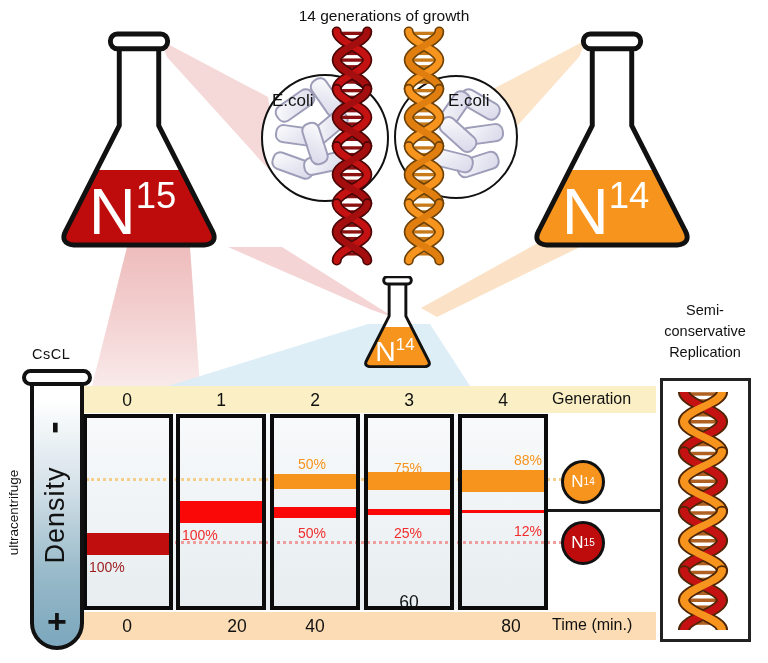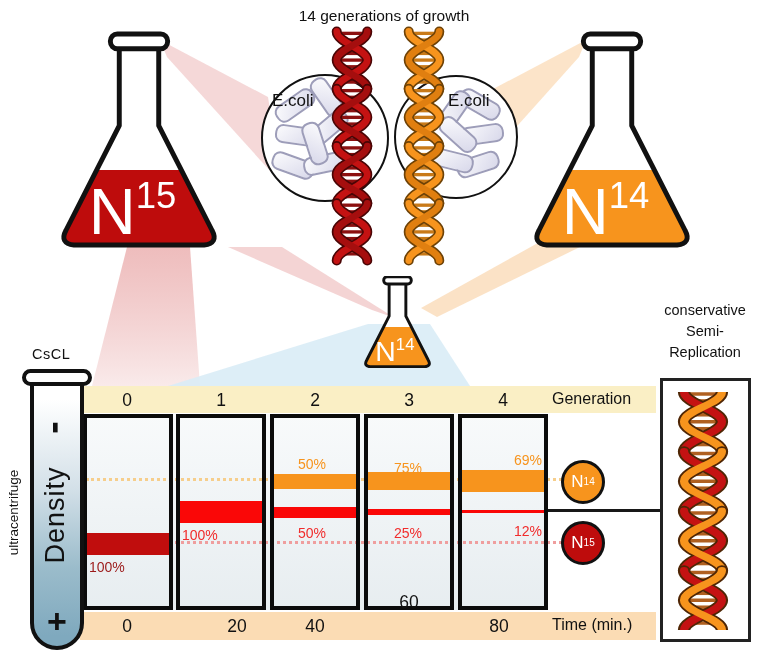--- a/index.html
+++ b/index.html
@@ -187,29 +187,29 @@
   <div class="panel" style="left:270px;"></div>
   <div class="panel" style="left:364px;"></div>
   <div class="panel" style="left:458px;"></div>
 
   <div class="pct pct-dark" style="left:89px;top:559px;">100%</div>
   <div class="pct pct-red" style="left:182px;top:527px;">100%</div>
   <div class="pct pct-orange ctr" style="left:274px;top:456px;width:76px;">50%</div>
   <div class="pct pct-red ctr" style="left:274px;top:525px;width:76px;">50%</div>
   <div class="pct pct-orange ctr" style="left:368px;top:460px;width:80px;">75%</div>
   <div class="pct pct-red ctr" style="left:368px;top:525px;width:80px;">25%</div>
-  <div class="pct pct-orange" style="left:462px;top:452px;width:80px;text-align:right;">69%</div>
+  <div class="pct pct-orange" style="left:462px;top:452px;width:80px;text-align:right;">88%</div>
   <div class="pct pct-red" style="left:462px;top:523px;width:80px;text-align:right;">12%</div>
 
   <div class="band-strip" style="left:80px;top:612px;width:576px;height:28px;background:#FBDCB4;"></div>
   <div class="tick" style="left:82px;top:616px;">0</div>
   <div class="tick" style="left:192px;top:616px;">20</div>
   <div class="tick" style="left:270px;top:616px;">40</div>
   <div class="tick" style="left:364px;top:592px;">60</div>
-  <div class="tick" style="left:454px;top:616px;">80</div>
+  <div class="tick" style="left:466px;top:616px;">80</div>
   <div class="axis-title" style="left:552px;top:616px;">Time (min.)</div>
 
   <div class="lbl" style="left:32px;top:346px;font-size:14.5px;letter-spacing:0.5px;z-index:10;">CsCL</div>
   <div class="tube-body"></div>
   <div class="tube-lip"></div>
   <div class="lbl ctr" style="left:43px;top:406px;width:28px;font-size:38px;font-weight:bold;z-index:10;transform:rotate(90deg);">-</div>
   <div class="lbl ctr rot" style="left:-13px;top:498px;width:140px;height:34px;font-size:27px;letter-spacing:1px;z-index:10;">Density</div>
   <div class="lbl ctr" style="left:43px;top:602px;width:28px;font-size:34px;font-weight:bold;z-index:10;">+</div>
   <div class="lbl ctr rot" style="left:-51px;top:504px;width:130px;height:17px;font-size:13.5px;z-index:10;">ultracentrifuge</div>
 
@@ -217,22 +217,22 @@
   <div class="badge" style="left:561px;top:460px;background:#F7941D;">
     <span>N</span>
       <sup>14</sup>
   </div>
   <div class="badge" style="left:561px;top:521px;background:#BE0C0C;">
     <span>N</span>
       <sup>15</sup>
   </div>
 
   <div class="lbl ctr semi-text" style="left:645px;top:300px;width:120px;">
+    <div>Semi-</div>
     <div>conservative</div>
-    <div>Semi-</div>
     <div>Replication</div>
   </div>
   <div class="semi-box"></div>
   <svg class="helix helix-hybrid" style="left:677px;top:392px;z-index:8;" width="52" height="238" viewBox="0 0 44 240" preserveAspectRatio="none">
     <use href="#helix-period" y="0"></use>
       <use href="#helix-period" y="60"></use>
     <use href="#helix-period" y="120"></use>
       <use href="#helix-period" y="180"></use>
   </svg>
 

